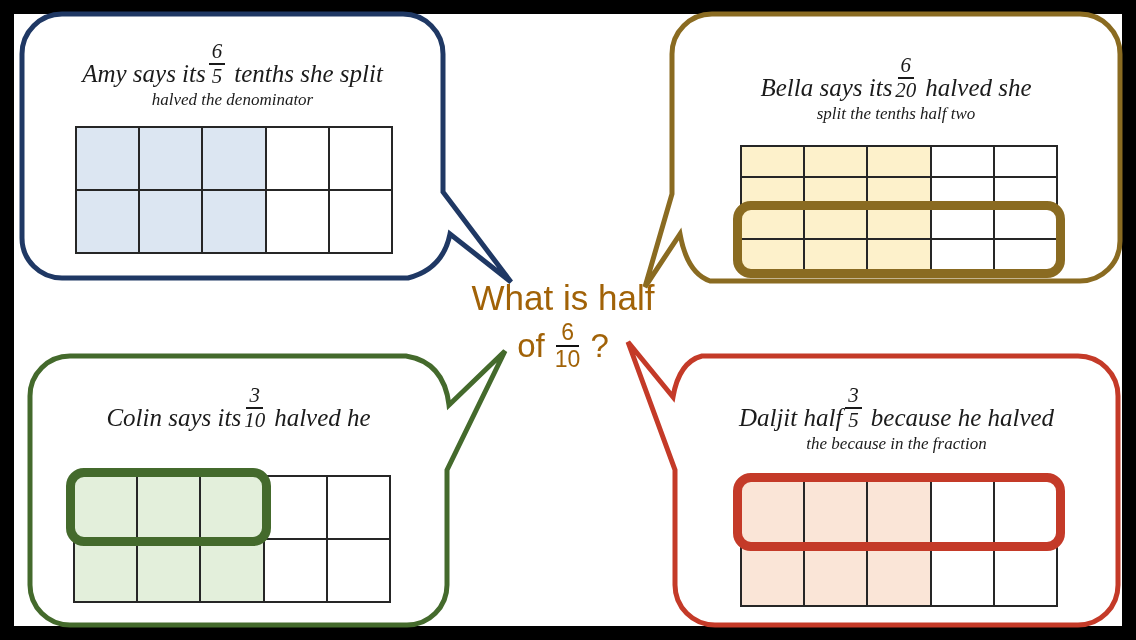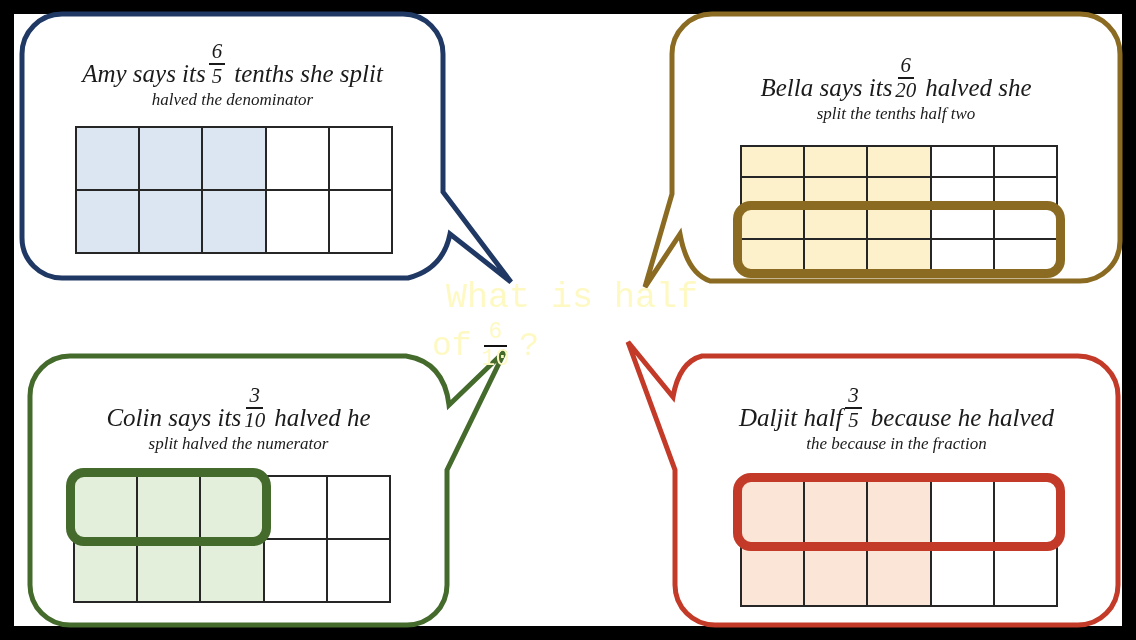--- a/index.html
+++ b/index.html
@@ -21,24 +21,24 @@
   
   .bubble.amy{left:22px;top:14px;width:421px;height:264px;padding-top:14px;box-sizing:border-box;}
   .amy .grid{left:53px;top:112px;width:318px;height:128px;}
   .bubble.bella{left:672px;top:26px;width:448px;height:267px;padding-top:16px;box-sizing:border-box;}
   .bella .grid{left:68px;top:119px;width:318px;height:126px;}
   .bubble.colin{left:30px;top:356px;width:417px;height:269px;padding-top:16px;box-sizing:border-box;}
   .colin .grid{left:43px;top:119px;width:318px;height:128px;}
   .bubble.daljit{left:675px;top:356px;width:443px;height:269px;padding-top:16px;box-sizing:border-box;}
   .daljit .grid{left:65px;top:124px;width:318px;height:127px;}
   
-  .question{position:absolute;left:432px;top:278px;width:280px;z-index:2;text-align:center;
-            font-family:Liberation Mono, monospace;color:#fef9c3;}
+  .question{position:absolute;left:423px;top:278px;width:280px;z-index:2;text-align:center;
+            font-family:Liberation Sans, sans-serif;color:#a16207;}
   .question .q1{font-size:35px;}
-  .question .q2{display:flex;align-items:center;font-size:33px;margin-top:2px;}
+  .question .q2{display:flex;justify-content:center;align-items:center;font-size:33px;margin-top:2px;}
   .question .frac{font-size:23px;font-style:normal;margin:0 10px;}
   .question .frac .num{border-bottom:2.5px solid #111;padding:0 5px;}
 </style>
 </head>
 <body>
 
 <div class="stage">
   <div class="backdrop"></div>
 
   <svg class="layer" width="1136" height="640" viewBox="0 0 1136 640">
@@ -110,21 +110,20 @@
 
   <div class="bubble colin">
     <div class="line1">
       <span>Colin says its</span>
       <span class="frac">
         <span class="num">3</span>
         <span class="den">10</span>
       </span>
       <span>halved he</span>
     </div>
-    <div class="line2">split halved the numerator</div>
     <div class="grid" style="grid-template-columns: repeat(5, 1fr); grid-template-rows: repeat(2, 1fr);">
         <div class="cell" style="background: rgb(227, 239, 219);"></div>
         <div class="cell" style="background: rgb(227, 239, 219);"></div>
         <div class="cell" style="background: rgb(227, 239, 219);"></div>
         <div class="cell"></div>
         <div class="cell"></div>
         <div class="cell" style="background: rgb(227, 239, 219);"></div>
         <div class="cell" style="background: rgb(227, 239, 219);"></div>
         <div class="cell" style="background: rgb(227, 239, 219);"></div>
         <div class="cell"></div>

